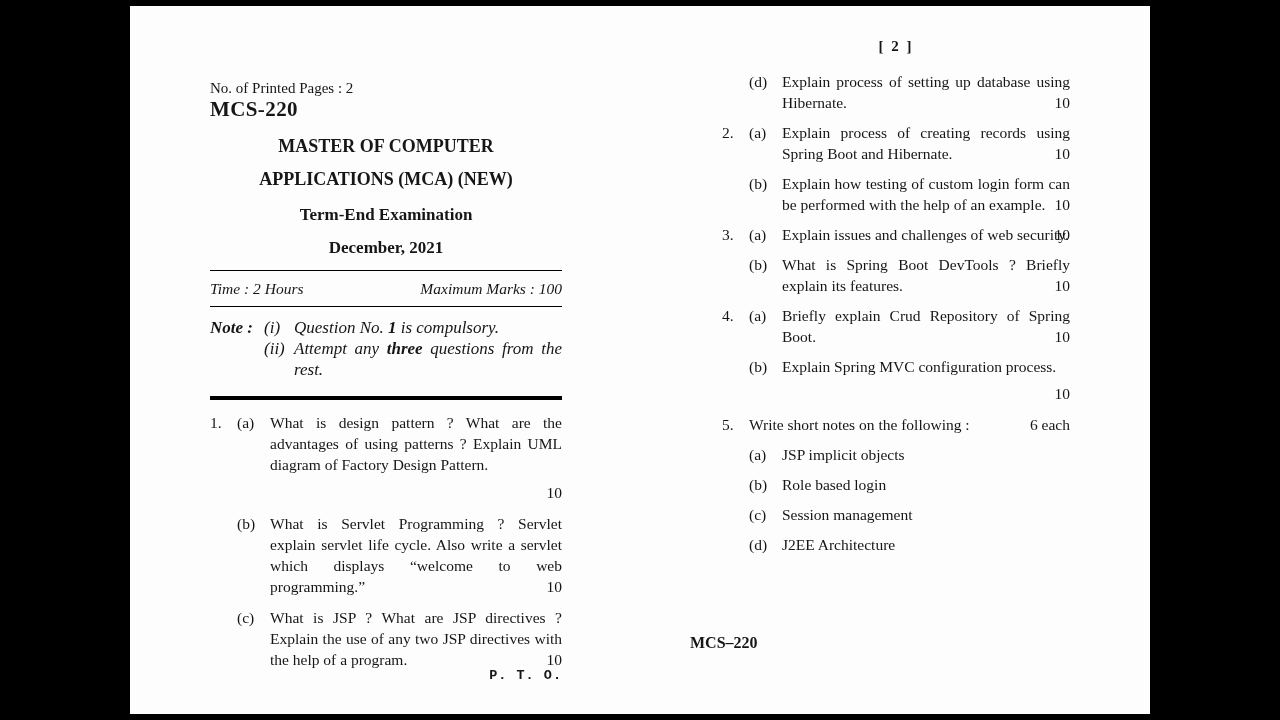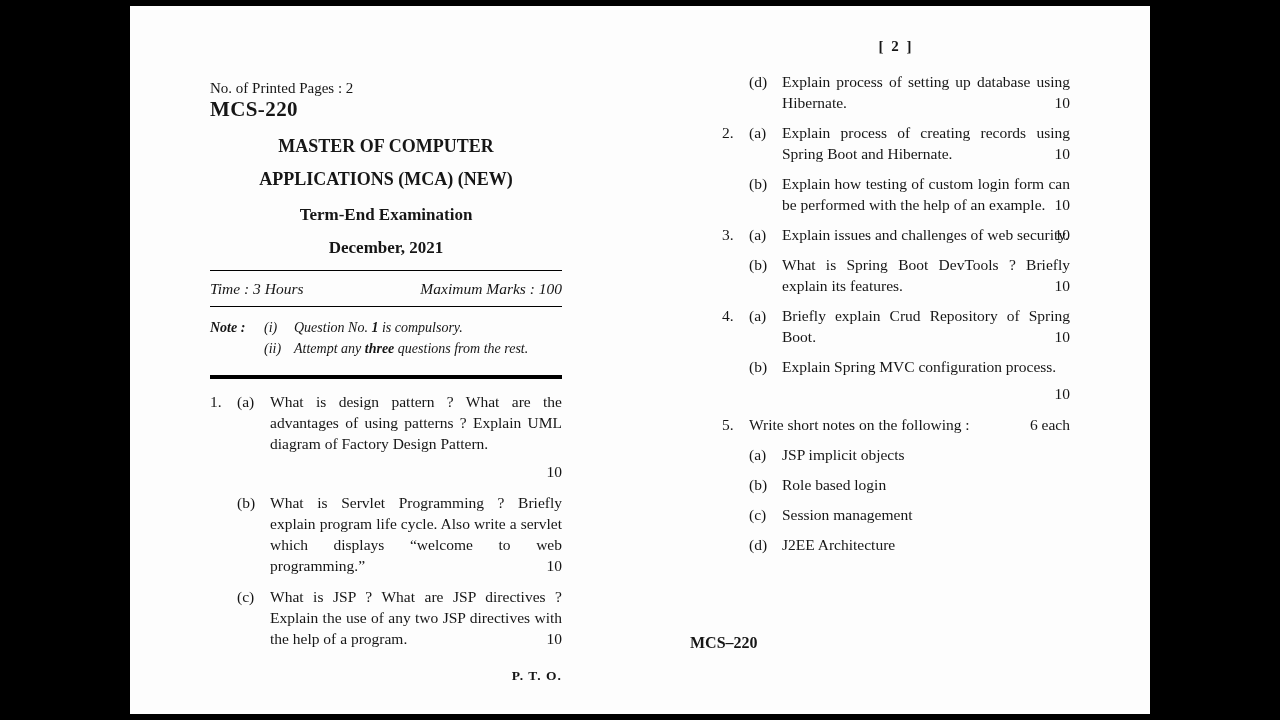--- a/index.html
+++ b/index.html
@@ -26,21 +26,21 @@
   .c  { text-align:center; font-weight:bold; }
   .h1 { font-size:18px;  margin-bottom:12px; }
   .h2 { font-size:18px;  margin-bottom:14px; }
   .h3 { font-size:17px;  margin-bottom:12px; }
   .h4 { font-size:17px;  margin-bottom:12px; }
   .subject { font-family:"Liberation Sans", sans-serif; font-size:14.5px; margin-bottom:9px; letter-spacing:.2px; }
 
   .rule { border-top:1.6px solid #000; }
   .time-row { display:flex; justify-content:space-between; font-style:italic; font-size:15.5px; padding:7px 0; }
 
-  .note { font-style:italic; font-size:14px; margin:10px 0 16px; }
+  .note { font-style:italic; font-size:17px; margin:10px 0 16px; }
   .note-row  { display:flex; }
   .note-label{ width:54px; flex:none; font-weight:bold; }
   .note-num  { width:30px; flex:none; }
   .note-text { flex:1; text-align:justify; }
   .note-text b { font-weight:bold; }
 
   .thick-bar { height:4px; background:#000; margin:2px 0 12px; }
 
   .q { display:flex; margin-bottom:10px; }
   .col-right .q { margin-bottom:9px; }
@@ -51,21 +51,21 @@
   .marks-row { text-align:right; margin:-3px 0 10px; }
 
   .q5-item { margin-bottom:5px; }
   .q5-item .q-body { text-align:left; }
 
   .pageno { text-align:center; font-weight:bold; font-size:15px; margin-bottom:14px; letter-spacing:2px; }
 
   .pto {
     position:absolute; left:80px; top:662px; width:352px;
     text-align:right; font-weight:bold; font-size:13.5px; letter-spacing:1px;
-    font-family:Liberation Serif, serif;
+    font-family:Liberation Mono, monospace;
   }
   .footer-code { position:absolute; left:560px; top:628px; font-weight:bold; font-size:16px; }
 </style>
 </head>
 <body>
 
 <div class="page">
 
   <div class="col col-left">
 
@@ -74,21 +74,21 @@
       <span class="code">MCS-220</span>
     </div>
 
     <div class="c h1">MASTER OF COMPUTER</div>
     <div class="c h2">APPLICATIONS (MCA) (NEW)</div>
     <div class="c h3">Term-End Examination</div>
     <div class="c h4">December, 2021</div>
 
     <div class="rule"></div>
     <div class="time-row">
-      <span>Time : 3 Hours</span>
+      <span>Time : 2 Hours</span>
       <span>Maximum Marks : 100</span>
     </div>
     <div class="rule"></div>
 
     <div class="note">
       <div class="note-row">
         <span class="note-label">Note :</span>
         <span class="note-num">(i)</span>
         <span class="note-text"><span>Question No. </span><b>1</b><span> is compulsory.</span></span>
       </div>
@@ -104,21 +104,21 @@
     <div class="q">
       <span class="q-num">1.</span>
       <span class="q-let">(a)</span>
       <div class="q-body"><span>What is design pattern ? What are the advantages of using patterns ? Explain UML diagram of Factory Design Pattern.</span></div>
     </div>
     <div class="marks-row">10</div>
 
     <div class="q">
       <span class="q-num"></span>
       <span class="q-let">(b)</span>
-      <div class="q-body"><span>What is Servlet Programming ? Briefly explain program life cycle. Also write a servlet which displays “welcome to web programming.”</span><span class="marks">10</span></div>
+      <div class="q-body"><span>What is Servlet Programming ? Servlet explain servlet life cycle. Also write a servlet which displays “welcome to web programming.”</span><span class="marks">10</span></div>
     </div>
 
     <div class="q">
       <span class="q-num"></span>
       <span class="q-let">(c)</span>
       <div class="q-body"><span>What is JSP ? What are JSP directives ? Explain the use of any two JSP directives with the help of a program.</span><span class="marks">10</span></div>
     </div>
 
   </div>
 

